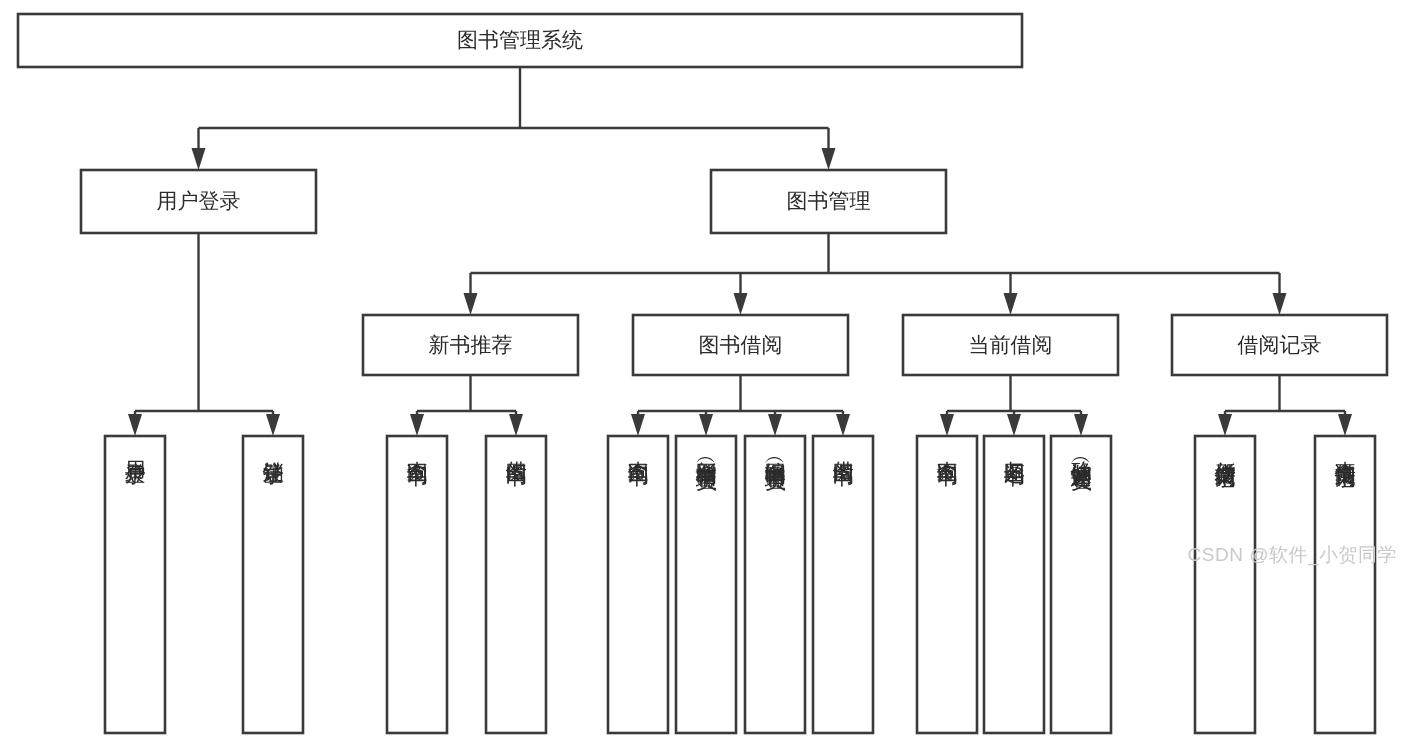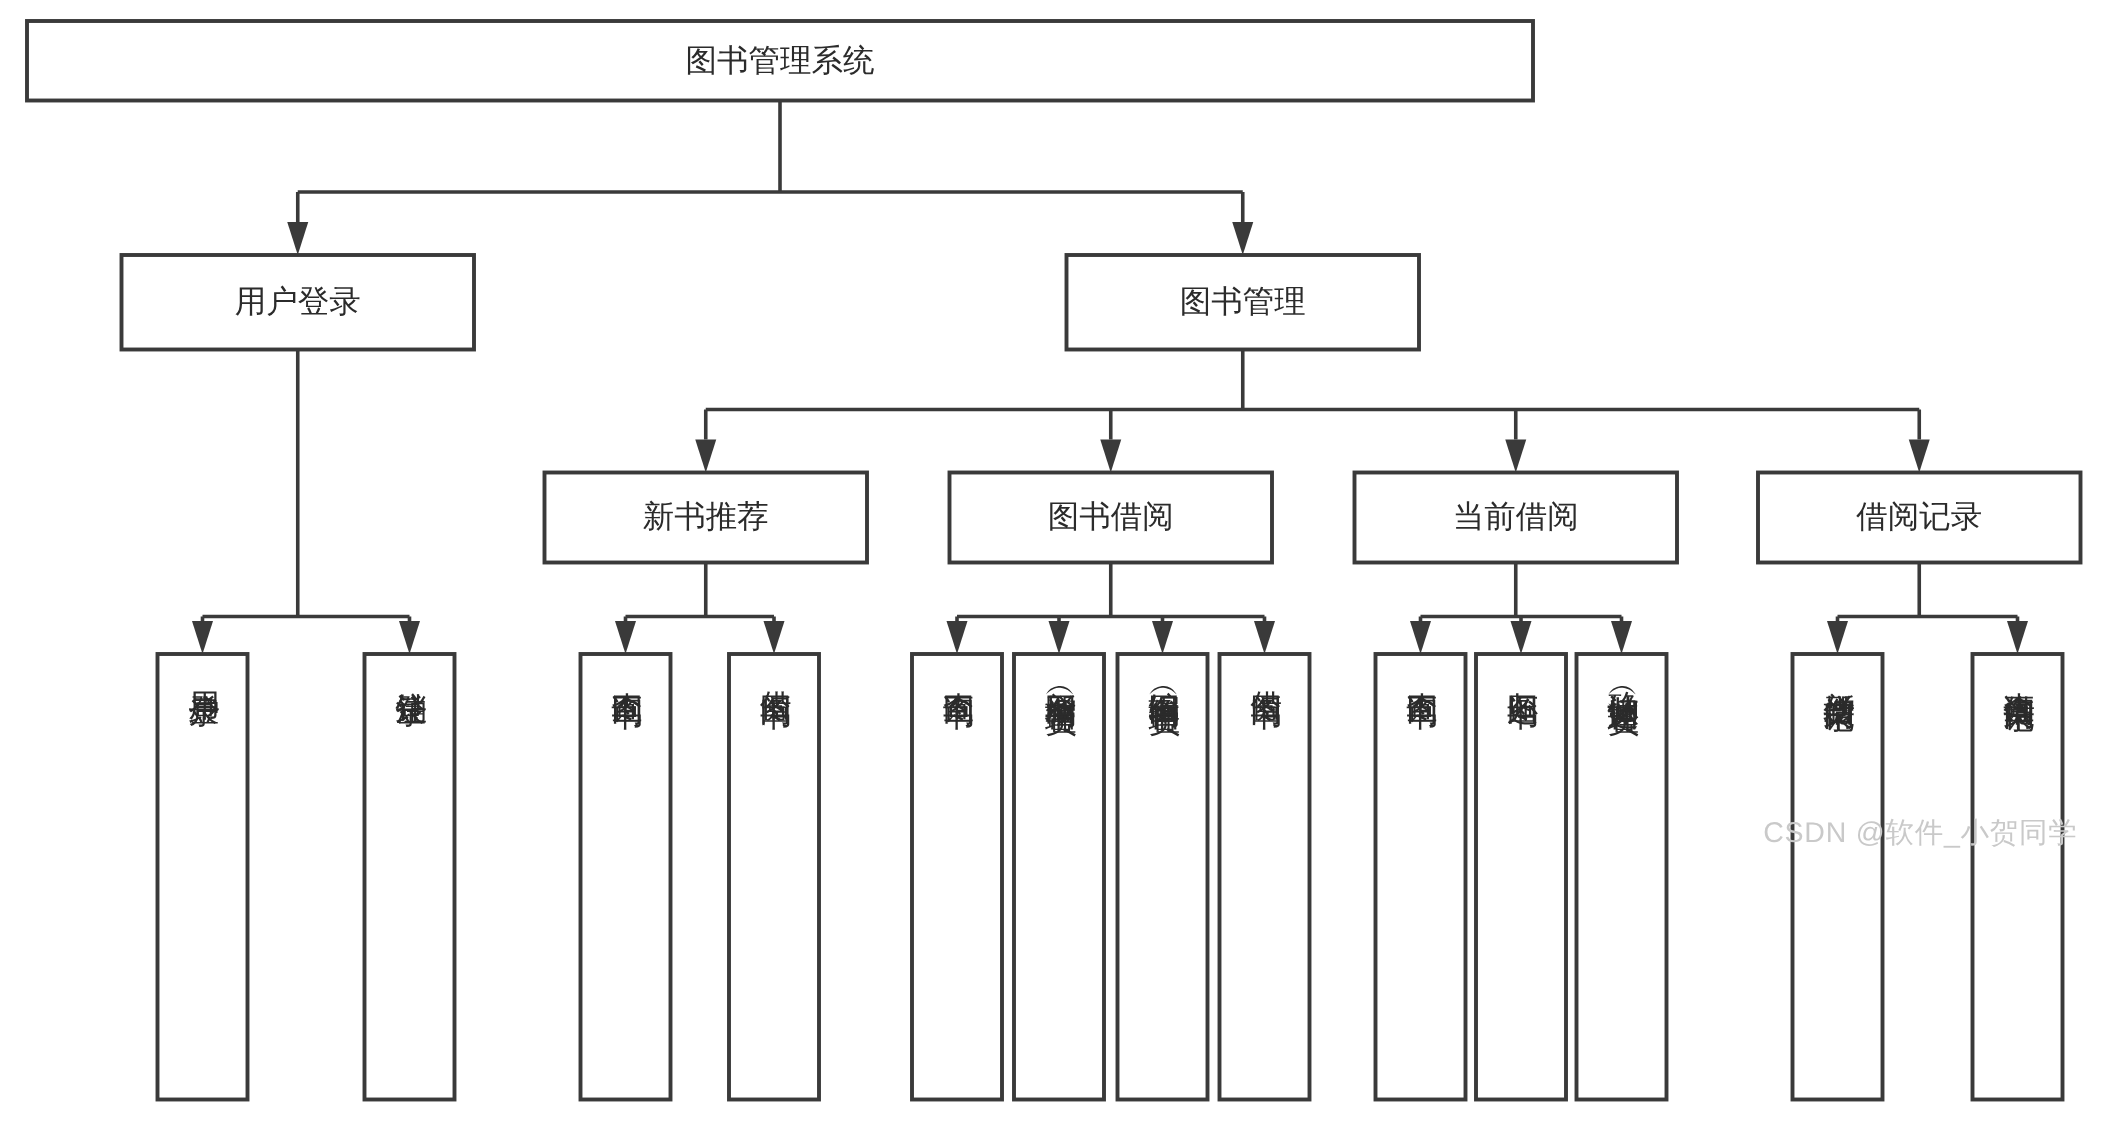--- a/index.html
+++ b/index.html
@@ -55,21 +55,21 @@
     font-size: 21px;
     line-height: 1.06;
     color: #2b2b2b;
     letter-spacing: 1.5px;
     text-align: center;
     white-space: nowrap;
     pointer-events: none;
   }
   .watermark {
     position: absolute;
-    right: 20px;
+    right: 8px;
     bottom: 4px;
     font-family: "Liberation Sans", "DejaVu Sans", sans-serif;
     font-size: 19px;
     color: #c9c9c9;
     letter-spacing: 0.5px;
     white-space: nowrap;
   }
 </style>
 </head>
 <body>

